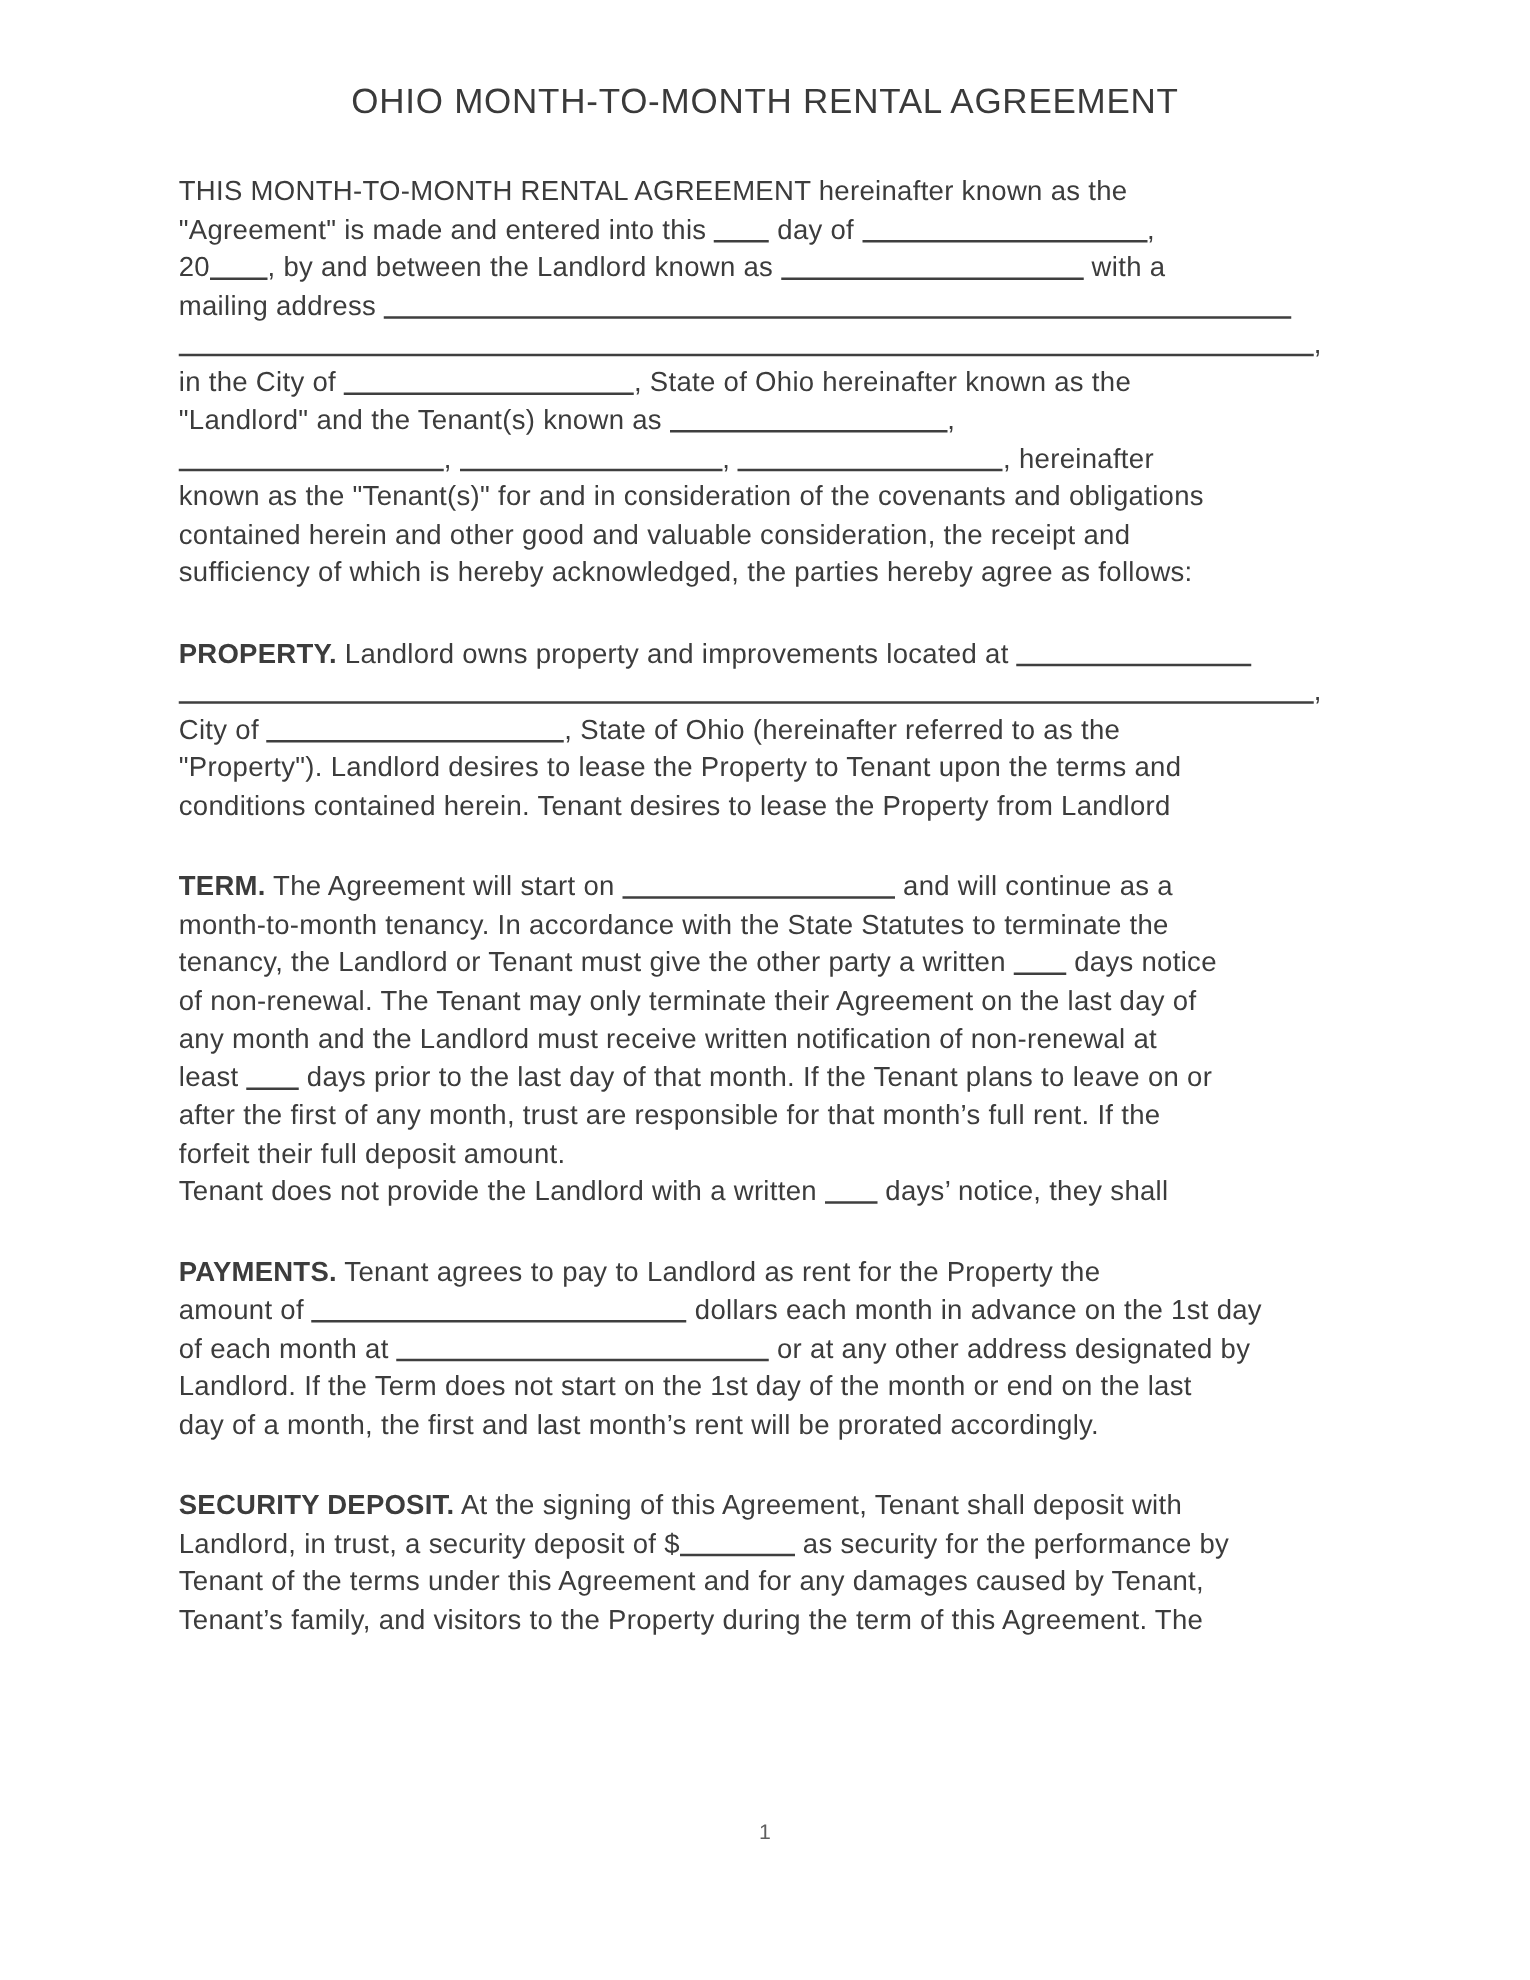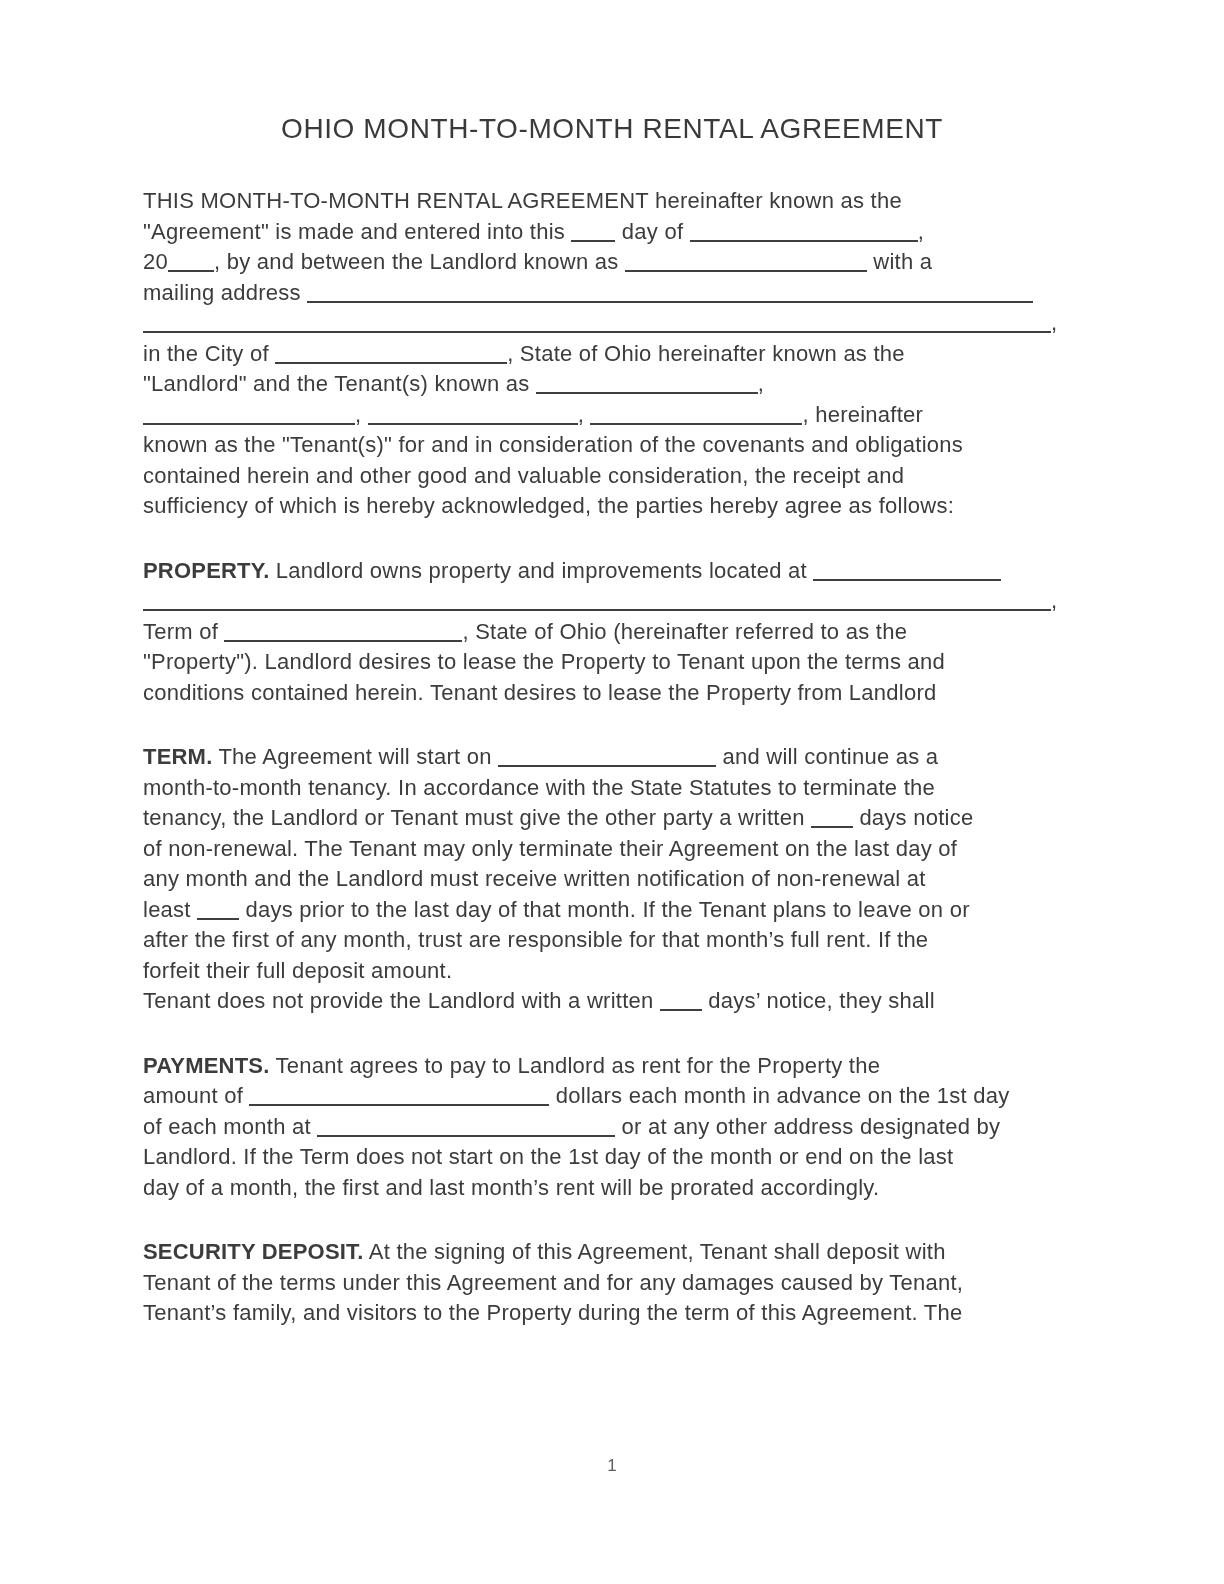--- a/index.html
+++ b/index.html
@@ -10,21 +10,21 @@
   .page {
     position: relative;
     width: 1224px;
     height: 1584px;
     background: #ffffff;
     font-family: "Liberation Sans", sans-serif;
     color: #3c3c3c;
     overflow: hidden;
   }
   .doc-title {
-    padding-top: 112px;
+    padding-top: 64px;
     text-align: center;
     font-size: 28px;
     font-weight: 500;
     letter-spacing: 0.6px;
     line-height: 34px;
     color: #3a3a3a;
   }
   .doc-body {
     padding: 40px 130px 0 143px;
   }
@@ -79,21 +79,21 @@
         <div class="line"><span class="run">in the City of </span><span class="blank" style="width: 232px;"></span><span class="run">, State of Ohio hereinafter known as the</span></div>
         <div class="line"><span class="run">"Landlord" and the Tenant(s) known as </span><span class="blank" style="width: 222px;"></span><span class="run">,</span></div>
         <div class="line"><span class="blank" style="width: 212px;"></span><span class="run">, </span><span class="blank" style="width: 210px;"></span><span class="run">, </span><span class="blank" style="width: 212px;"></span><span class="run">, hereinafter</span></div>
         <div class="line"><span class="run">known as the "Tenant(s)" for and in consideration of the covenants and obligations</span></div>
         <div class="line"><span class="run">contained herein and other good and valuable consideration, the receipt and</span></div>
         <div class="line"><span class="run">sufficiency of which is hereby acknowledged, the parties hereby agree as follows:</span></div>
       </div>
       <div class="para">
         <div class="line"><span class="bold">PROPERTY.</span><span class="run"> Landlord owns property and improvements located at </span><span class="blank" style="width: 188px;"></span></div>
         <div class="line"><span class="blank" style="width: 908px;"></span><span class="run">,</span></div>
-        <div class="line"><span class="run">Term of </span><span class="blank" style="width: 238px;"></span><span class="run">, State of Ohio (hereinafter referred to as the</span></div>
+        <div class="line"><span class="run">City of </span><span class="blank" style="width: 238px;"></span><span class="run">, State of Ohio (hereinafter referred to as the</span></div>
         <div class="line"><span class="run">"Property"). Landlord desires to lease the Property to Tenant upon the terms and</span></div>
         <div class="line"><span class="run">conditions contained herein. Tenant desires to lease the Property from Landlord</span></div>
       </div>
       <div class="para">
         <div class="line"><span class="bold">TERM.</span><span class="run"> The Agreement will start on </span><span class="blank" style="width: 218px;"></span><span class="run"> and will continue as a</span></div>
         <div class="line"><span class="run">month-to-month tenancy. In accordance with the State Statutes to terminate the</span></div>
         <div class="line"><span class="run">tenancy, the Landlord or Tenant must give the other party a written </span><span class="blank" style="width: 42px;"></span><span class="run"> days notice</span></div>
         <div class="line"><span class="run">of non-renewal. The Tenant may only terminate their Agreement on the last day of</span></div>
         <div class="line"><span class="run">any month and the Landlord must receive written notification of non-renewal at</span></div>
         <div class="line"><span class="run">least </span><span class="blank" style="width: 42px;"></span><span class="run"> days prior to the last day of that month. If the Tenant plans to leave on or</span></div>
@@ -103,18 +103,19 @@
       </div>
       <div class="para">
         <div class="line"><span class="bold">PAYMENTS.</span><span class="run"> Tenant agrees to pay to Landlord as rent for the Property the</span></div>
         <div class="line"><span class="run">amount of </span><span class="blank" style="width: 300px;"></span><span class="run"> dollars each month in advance on the 1st day</span></div>
         <div class="line"><span class="run">of each month at </span><span class="blank" style="width: 298px;"></span><span class="run"> or at any other address designated by</span></div>
         <div class="line"><span class="run">Landlord. If the Term does not start on the 1st day of the month or end on the last</span></div>
         <div class="line"><span class="run">day of a month, the first and last month’s rent will be prorated accordingly.</span></div>
       </div>
       <div class="para">
         <div class="line"><span class="bold">SECURITY DEPOSIT.</span><span class="run"> At the signing of this Agreement, Tenant shall deposit with</span></div>
+        <div class="line"><span class="run">Landlord, in trust, a security deposit of $</span><span class="blank" style="width: 92px;"></span><span class="run"> as security for the performance by</span></div>
         <div class="line"><span class="run">Tenant of the terms under this Agreement and for any damages caused by Tenant,</span></div>
         <div class="line"><span class="run">Tenant’s family, and visitors to the Property during the term of this Agreement. The</span></div>
       </div>
     </div>
   <div class="page-number">1</div>
 </div>
 
 </body></html>

